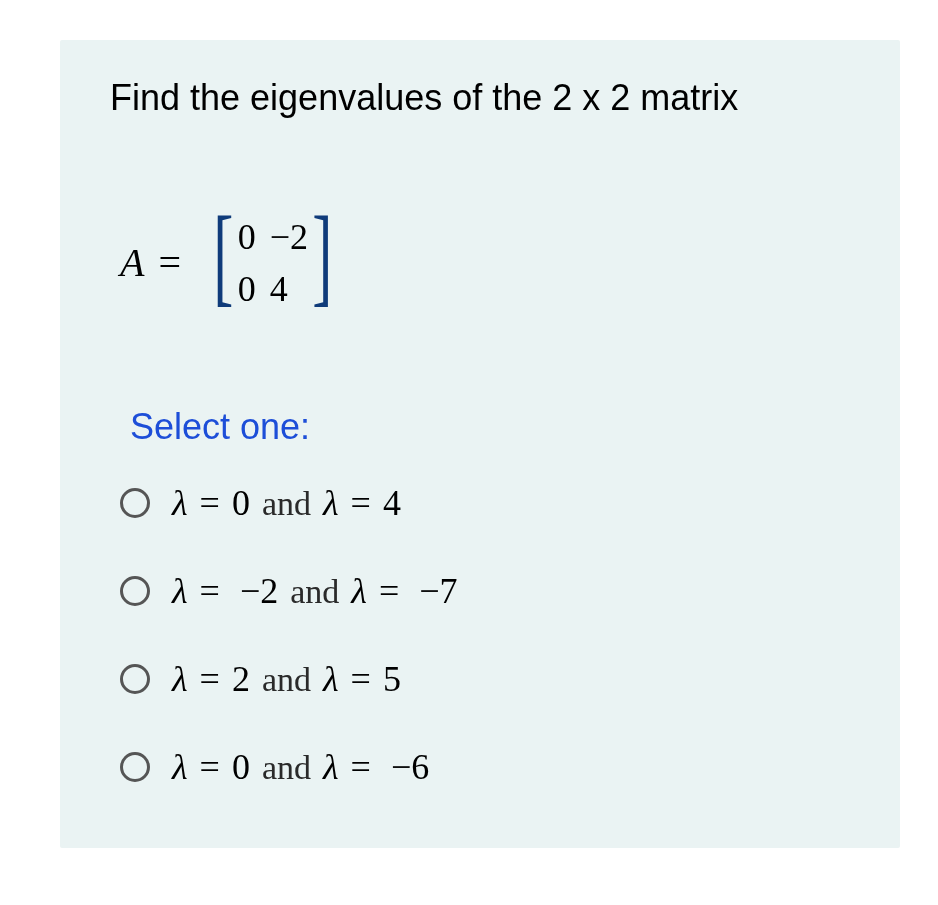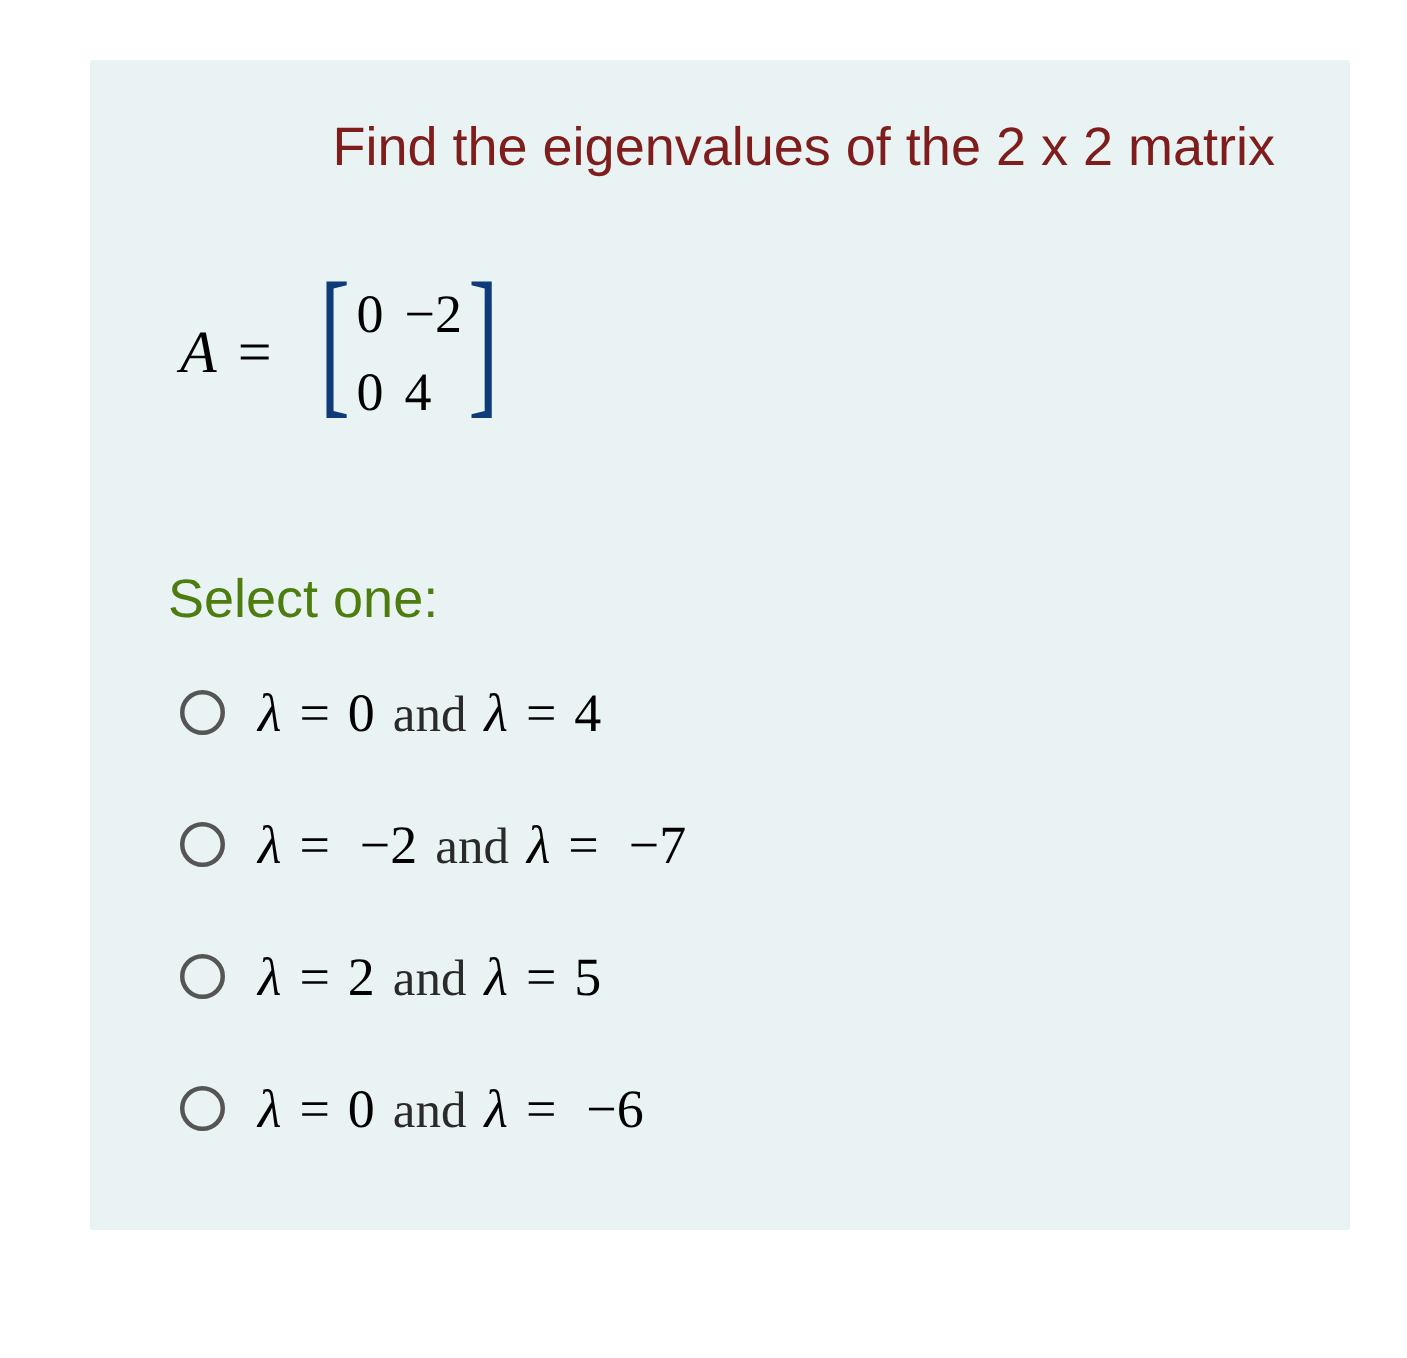--- a/index.html
+++ b/index.html
@@ -14,24 +14,23 @@
   }
   .card {
     background: #eaf3f3;
     width: 840px;
     padding: 35px 50px 60px 50px;
     border-radius: 2px;
     box-sizing: border-box;
   }
   .question-text {
     font-size: 36px;
-    color: #7f1d1d;
-    margin-bottom: 60px;
+    color: #000000;
+    margin-bottom: 88px;
     line-height: 1.3;
-    text-align: right;
   }
   .matrix-row {
     display: flex;
     align-items: center;
     margin-left: 10px;
     margin-bottom: 90px;
   }
   .matrix-label {
     font-family: "Times New Roman", Times, serif;
     font-style: italic;
@@ -68,23 +67,23 @@
     align-content: center;
     font-family: "Times New Roman", Times, serif;
     font-size: 36px;
     color: #000;
     padding: 6px 4px;
   }
   .matrix-content span.right { text-align: right; }
   .matrix-content span.left { text-align: left; }
   .select-one {
     font-size: 36px;
-    color: #4d7c0f;
+    color: #1d4ed8;
     margin-bottom: 34px;
-    margin-left: 2px;
+    margin-left: 20px;
   }
   .options {
     display: flex;
     flex-direction: column;
     gap: 46px;
     margin-left: 10px;
   }
   .option {
     display: flex;
     align-items: center;

